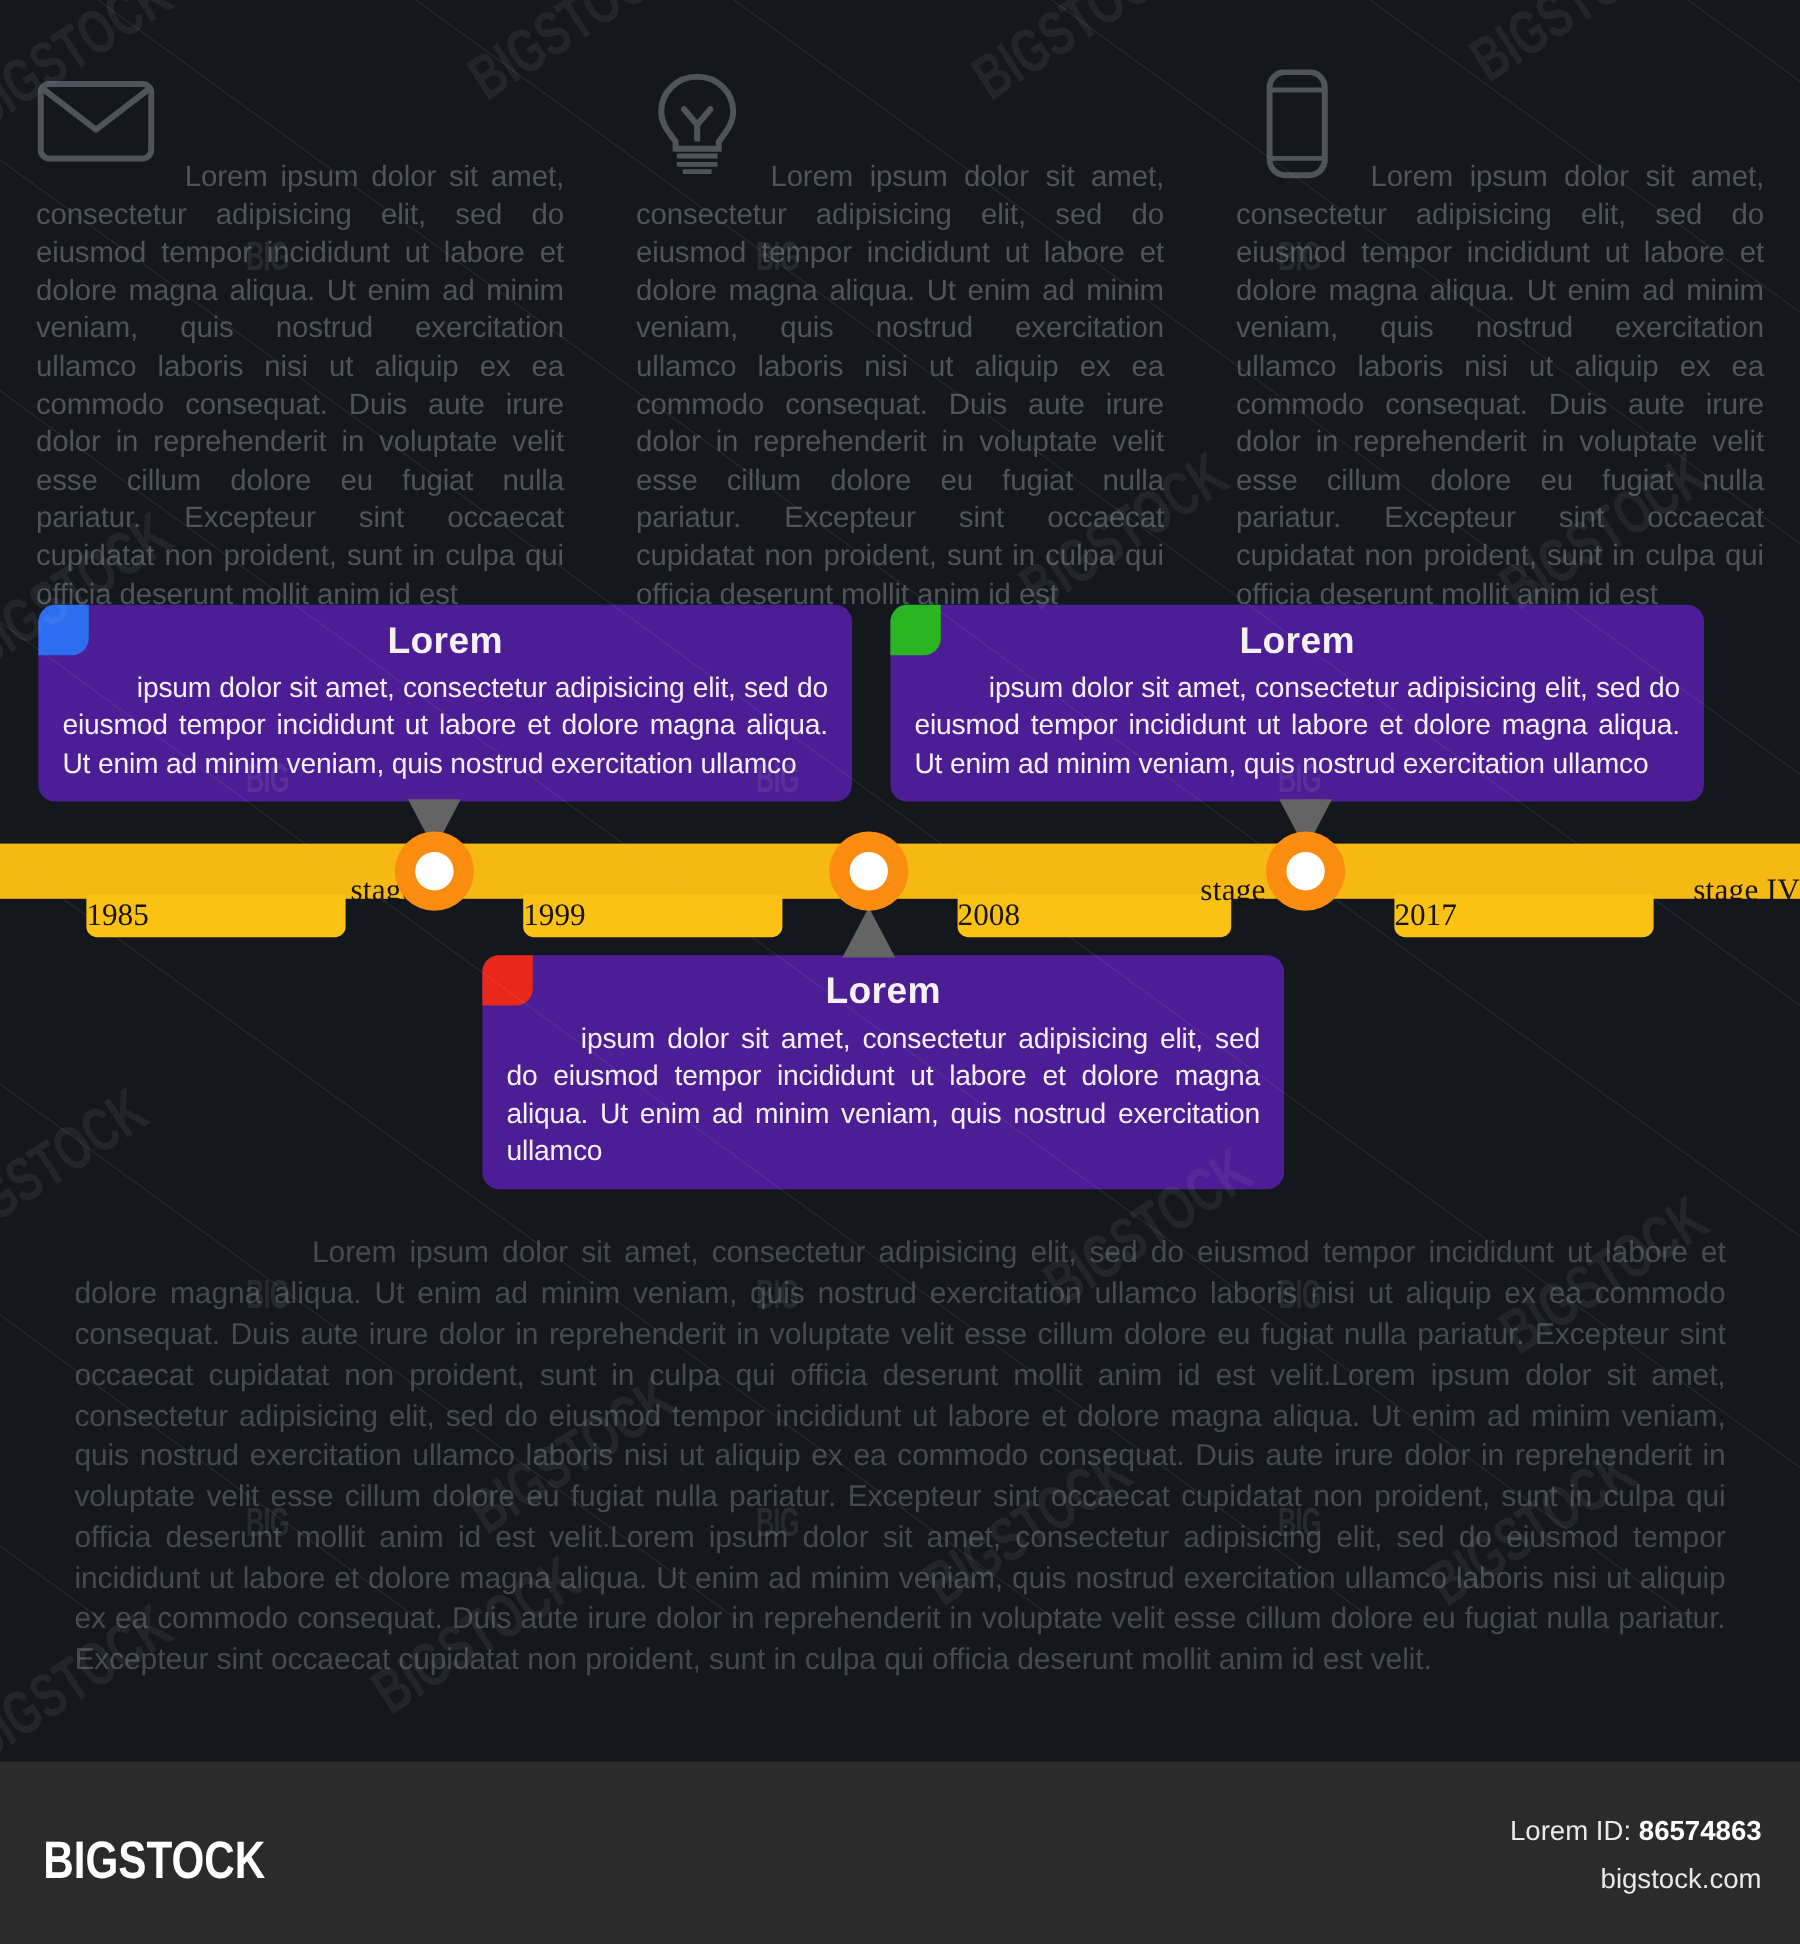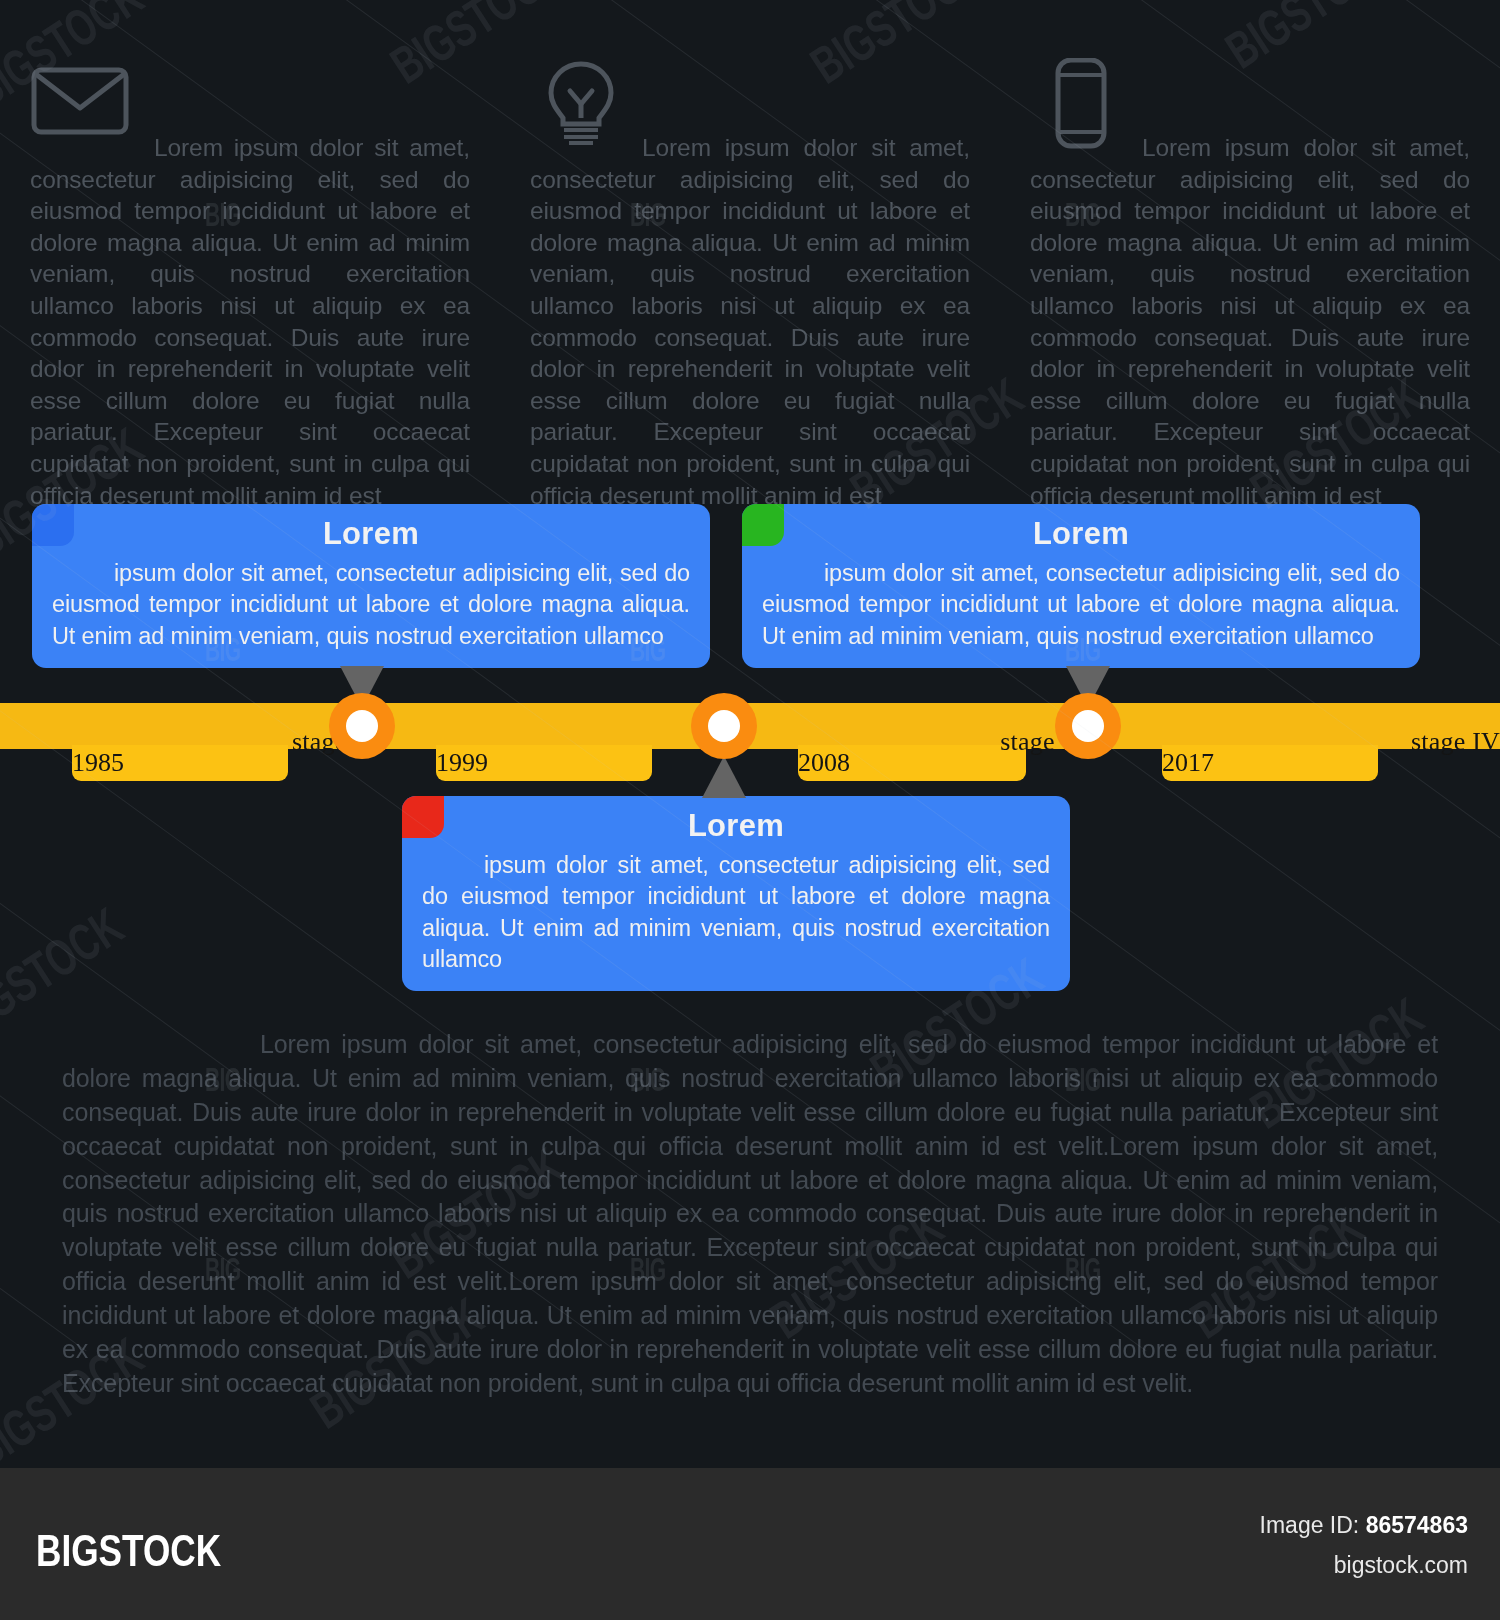--- a/index.html
+++ b/index.html
@@ -82,21 +82,21 @@
     text-indent: 124px;
     padding-top: 80px;
     letter-spacing: -0.1px;
   }
   .top-col.c2 .col-text,
   .top-col.c3 .col-text { text-indent: 112px; }
 
   
   .card {
     position: absolute;
-    background: #3b82f6;
+    background: #4c1d95;
     border-radius: 14px;
     z-index: 10;
   }
   .card-corner {
     position: absolute;
     top: 0; left: 0;
     width: 42px; height: 42px;
     border-top-left-radius: 14px;
     border-bottom-right-radius: 14px;
   }
@@ -374,19 +374,19 @@
       <div class="wm-bigstock" style="left: 380px; top: 1240px;">BIGSTOCK</div>
       <div class="wm-bigstock" style="left: 760px; top: 1300px;">BIGSTOCK</div>
       <div class="wm-bigstock" style="left: 1180px; top: 1300px;">BIGSTOCK</div>
       <div class="wm-bigstock" style="left: -40px; top: 1430px;">BIGSTOCK</div>
       <div class="wm-bigstock" style="left: 300px; top: 1390px;">BIGSTOCK</div>
     </div>
 
   <div class="footer">
     <div class="footer-logo">BIGSTOCK</div>
     <div class="footer-id">
-      <span>Image ID:</span>
+      <span>Lorem ID:</span>
       <b>86574863</b>
     </div>
     <div class="footer-site">bigstock.com</div>
   </div>
 
 </div>
 
 </body></html>

